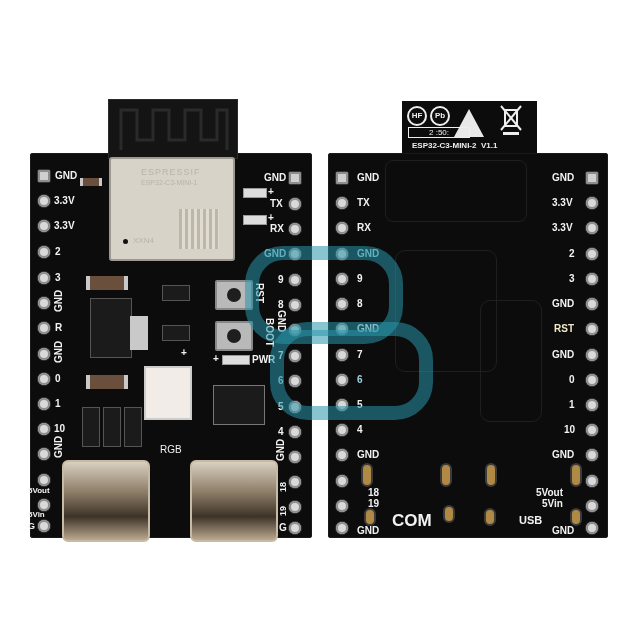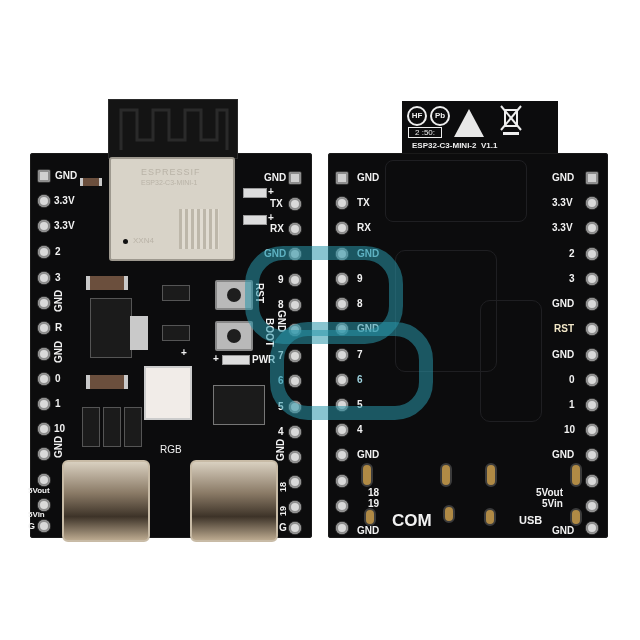--- a/index.html
+++ b/index.html
@@ -153,31 +153,31 @@
 
 <div class="usbc" style="left:62px;top:460px;width:84px;height:78px;"></div>
 <div class="usbc" style="left:190px;top:460px;width:84px;height:78px;"></div>
 
 <div class="board" style="left:328px;top:153px;width:280px;height:385px;"></div>
 
 <div class="trace" style="left:385px;top:160px;width:140px;height:60px;border-radius:8px;"></div>
 <div class="trace" style="left:395px;top:250px;width:100px;height:120px;border-radius:10px;"></div>
 <div class="trace" style="left:480px;top:300px;width:60px;height:120px;border-radius:10px;"></div>
 
-<div class="label-plate" style="left:402px;top:101px;width:156px;height:52px;">
+<div class="label-plate" style="left:402px;top:101px;width:135px;height:52px;">
   <div style="position:absolute;left:5px;top:5px;width:16px;height:16px;border:2px solid #eee;border-radius:50%;font-size:8px;line-height:16px;text-align:center;font-weight:bold;">HF</div>
   <div style="position:absolute;left:28px;top:5px;width:16px;height:16px;border:2px solid #eee;border-radius:50%;font-size:8px;line-height:16px;text-align:center;font-weight:bold;">Pb</div>
   <div style="position:absolute;left:52px;top:8px;width:0;height:0;border-left:15px solid transparent;border-right:15px solid transparent;border-bottom:28px solid #e8e8e8;"></div>
   <svg style="position:absolute;left:98px;top:3px;" width="22" height="32">
     <rect x="5" y="6" width="12" height="16" stroke="#eee" stroke-width="2" fill="none"></rect>
     <line x1="1" y1="2" x2="21" y2="26" stroke="#eee" stroke-width="2"></line>
     <line x1="21" y1="2" x2="1" y2="26" stroke="#eee" stroke-width="2"></line>
     <rect x="3" y="28" width="16" height="3" fill="#eee"></rect>
   </svg>
-  <div style="position:absolute;left:6px;top:26px;border:1px solid #eee;font-size:8px;padding:0 6px;">2 :50:</div>
+  <div style="position:absolute;left:6px;top:26px;border:1px solid #eee;font-size:8px;padding:0 20px;">2 :50:</div>
   <div style="position:absolute;left:10px;top:40px;font-size:8px;font-weight:bold;white-space:pre;">ESP32-C3-MINI-2  V1.1</div>
 </div>
 
 <div>
   <div class="pin sq" style="left:336px;top:172px;"></div>
   <div class="pin" style="left:336px;top:197px;"></div>
   <div class="pin" style="left:336px;top:222px;"></div>
   <div class="pin" style="left:336px;top:248px;"></div>
   <div class="pin" style="left:336px;top:273px;"></div>
   <div class="pin" style="left:336px;top:298px;"></div>

